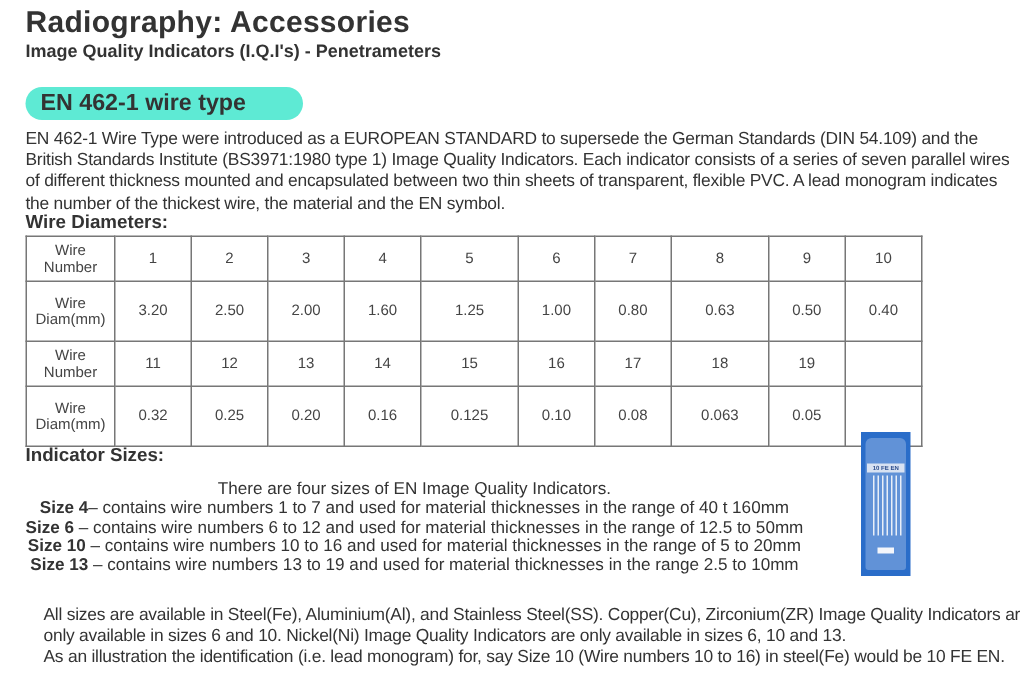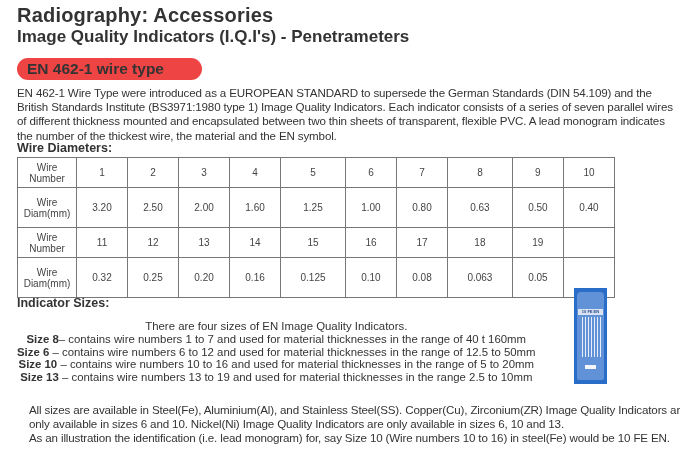--- a/index.html
+++ b/index.html
@@ -1,21 +1,21 @@
 <!DOCTYPE html>
 <html><head>
 <meta charset="utf-8">
 <style>
   html, body { margin:0; padding:0; background:#ffffff; }
   body { width:680px; height:456px; position:relative; overflow:hidden;
          font-family:"Liberation Sans", sans-serif; color:#2a2a2a; }
   .title { position:absolute; left:17px; top:4px; font-size:20px; font-weight:bold; color:#333; letter-spacing:0.2px; margin:0; }
-  .subtitle { position:absolute; left:17px; top:27px; font-size:17px; font-weight:bold; color:#333; margin:0; }
+  .subtitle { position:absolute; left:17px; top:27px; font-size:12px; font-weight:bold; color:#333; margin:0; }
   .pill { position:absolute; left:17px; top:58px; width:185px; height:22px; border-radius:11px;
-          background:#ef4444; color:#333; font-size:15.5px; font-weight:bold; line-height:22px; padding-left:10px; box-sizing:border-box; }
+          background:#5eead4; color:#333; font-size:15.5px; font-weight:bold; line-height:22px; padding-left:10px; box-sizing:border-box; }
   .intro { position:absolute; left:17px; top:86px; width:660px; font-size:11.6px; line-height:14.2px; color:#333; margin:0; letter-spacing:-0.15px; }
   .sect { position:absolute; left:17px; font-size:12.5px; font-weight:bold; color:#333; margin:0; }
   table.wires { position:absolute; left:17px; top:157px; width:598px; border-collapse:collapse; font-size:10px; color:#444; }
   table.wires td { border:1px solid #777; text-align:center; padding:0; }
   table.wires td.lbl { width:58px; line-height:11px; }
   .r1 td { height:29px; } .r2 td { height:39px; } .r3 td { height:29px; } .r4 td { height:39px; }
   .sizes { position:absolute; left:17px; top:320px; font-size:11.4px; line-height:12.8px; color:#333; margin:0;text-align:center; }
   .sizes b { font-weight:bold; }
   .outro { position:absolute; left:17px; top:391px; width:660px; font-size:11.6px; line-height:14.2px; color:#333; margin:12px; letter-spacing:-0.15px; }
   .photo { position:absolute; left:574px; top:288px; width:33px; height:96px; background:#2a6dc9; }
@@ -88,21 +88,21 @@
         <td>0.063</td>
         <td>0.05</td>
         <td></td>
       </tr>
     </tbody>
 </table>
 
 <h3 class="sect" style="top:296px;">Indicator Sizes:</h3>
 <div class="sizes">
   <div>There are four sizes of EN Image Quality Indicators.</div>
-  <div><b>Size 8</b><span>– contains wire numbers 1 to 7 and used for material thicknesses in the range of 40 t 160mm</span></div>
+  <div><b>Size 4</b><span>– contains wire numbers 1 to 7 and used for material thicknesses in the range of 40 t 160mm</span></div>
   <div><b>Size 6</b><span> – contains wire numbers 6 to 12 and used for material thicknesses in the range of 12.5 to 50mm</span></div>
   <div><b>Size 10</b><span> – contains wire numbers 10 to 16 and used for material thicknesses in the range of 5 to 20mm</span></div>
   <div><b>Size 13</b><span> – contains wire numbers 13 to 19 and used for material thicknesses in the range 2.5 to 10mm</span></div>
 </div>
 
 <div class="outro">
   <div>All sizes are available in Steel(Fe), Aluminium(Al), and Stainless Steel(SS). Copper(Cu), Zirconium(ZR) Image Quality Indicators are only available in sizes 6 and 10. Nickel(Ni) Image Quality Indicators are only available in sizes 6, 10 and 13.</div>
   <div>As an illustration the identification (i.e. lead monogram) for, say Size 10 (Wire numbers 10 to 16) in steel(Fe) would be 10 FE EN.</div>
 </div>
 

